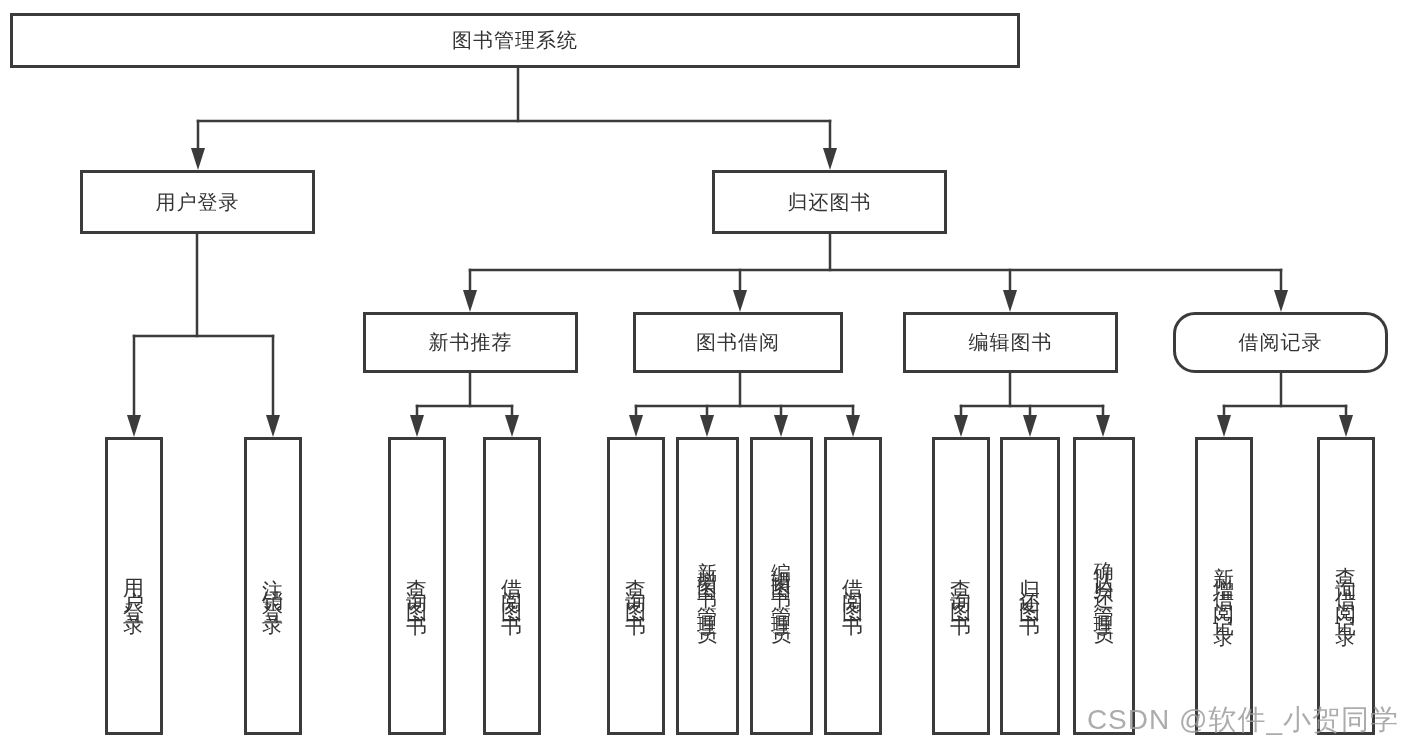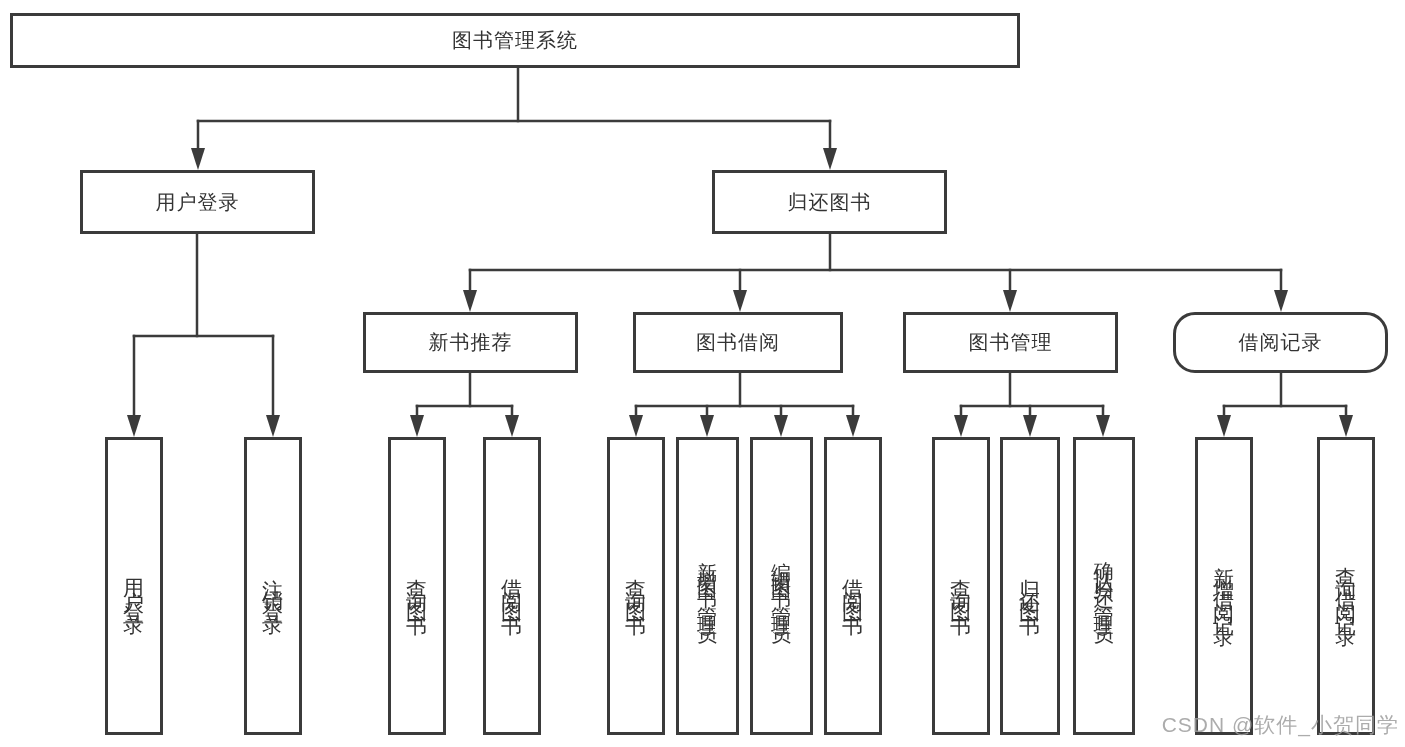--- a/index.html
+++ b/index.html
@@ -44,21 +44,21 @@
     line-height: 1;
   }
   .v4 { font-size: 21px; letter-spacing: 12px; }
   .v6 { font-size: 21px; letter-spacing: 12px; }
   .v9 { font-size: 20px; letter-spacing: 9px; }
   .watermark {
     position: absolute;
     right: 6px;
     bottom: 8px;
     z-index: 3;
-    font-size: 21px;
+    font-size: 28px;
     color: #9e9e9e;
     opacity: 0.85;
     letter-spacing: 1px;
     white-space: nowrap;
     text-align: center;
   }
 </style>
 </head>
 <body>
 
@@ -144,21 +144,21 @@
     <span class="hlabel">归还图书</span>
   </div>
 
   <div class="node" style="left:363px; top:312px; width:215px; height:61px;">
     <span class="hlabel">新书推荐</span>
   </div>
   <div class="node" style="left:633px; top:312px; width:210px; height:61px;">
     <span class="hlabel">图书借阅</span>
   </div>
   <div class="node" style="left:903px; top:312px; width:215px; height:61px;">
-    <span class="hlabel">图书管理</span>
+    <span class="hlabel">编辑图书</span>
   </div>
   <div class="node" style="left:1173px; top:312px; width:215px; height:61px;border-radius:22px;">
     <span class="hlabel">借阅记录</span>
   </div>
 
   <div class="node" style="left:105px; top:437px; width:58px; height:298px;">
     <span class="vtext v4">用户登录</span>
   </div>
   <div class="node" style="left:244px; top:437px; width:58px; height:298px;">
     <span class="vtext v4">注销登录</span>

